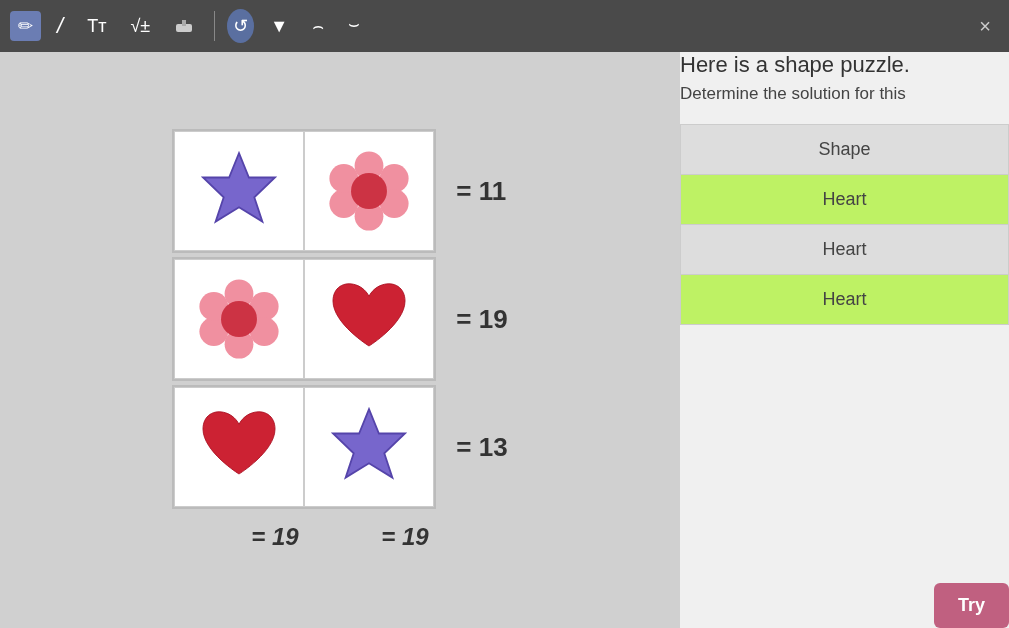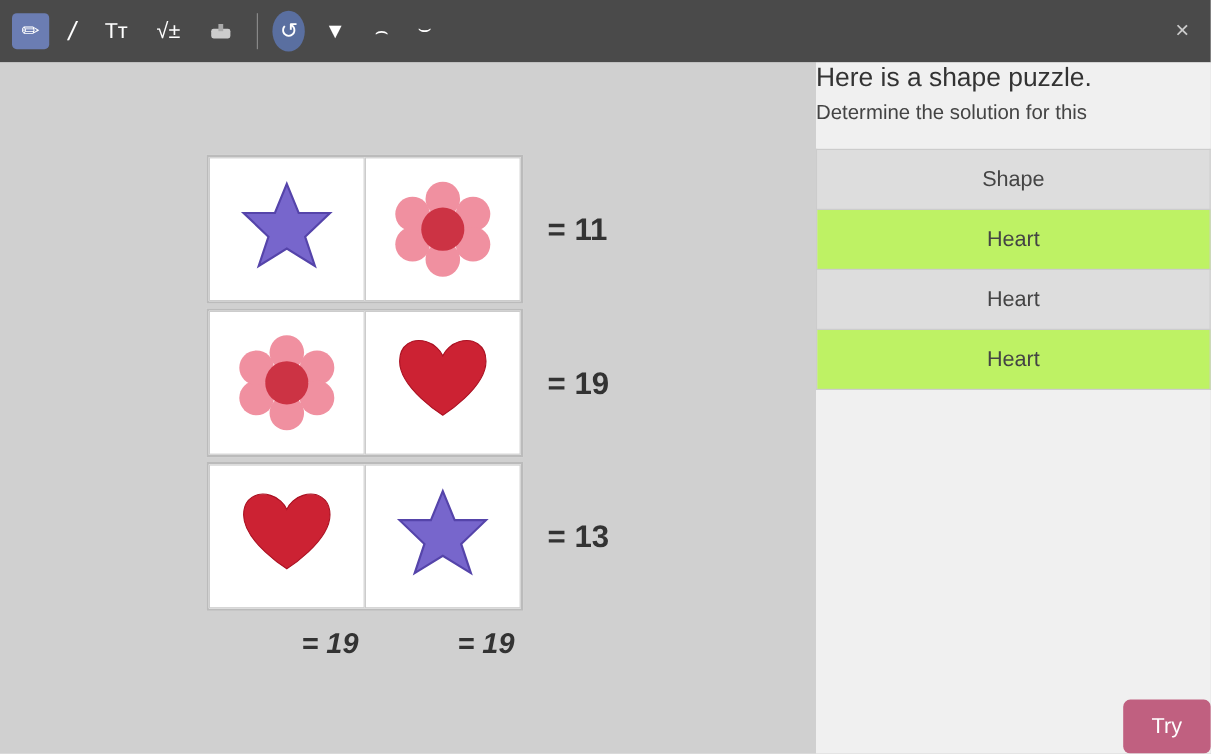--- a/index.html
+++ b/index.html
@@ -161,20 +161,21 @@
     .try-btn {
       align-self: flex-end;
       background: #c06080;
       color: white;
       border: none;
       padding: 12px 24px;
       font-size: 18px;
       border-radius: 6px;
       cursor: pointer;
       margin-top: auto;
+      font-weight: bold;
     }
 
     
     .shape-svg {
       width: 90px;
       height: 90px;
     }
   </style>
 </head>
 <body>

